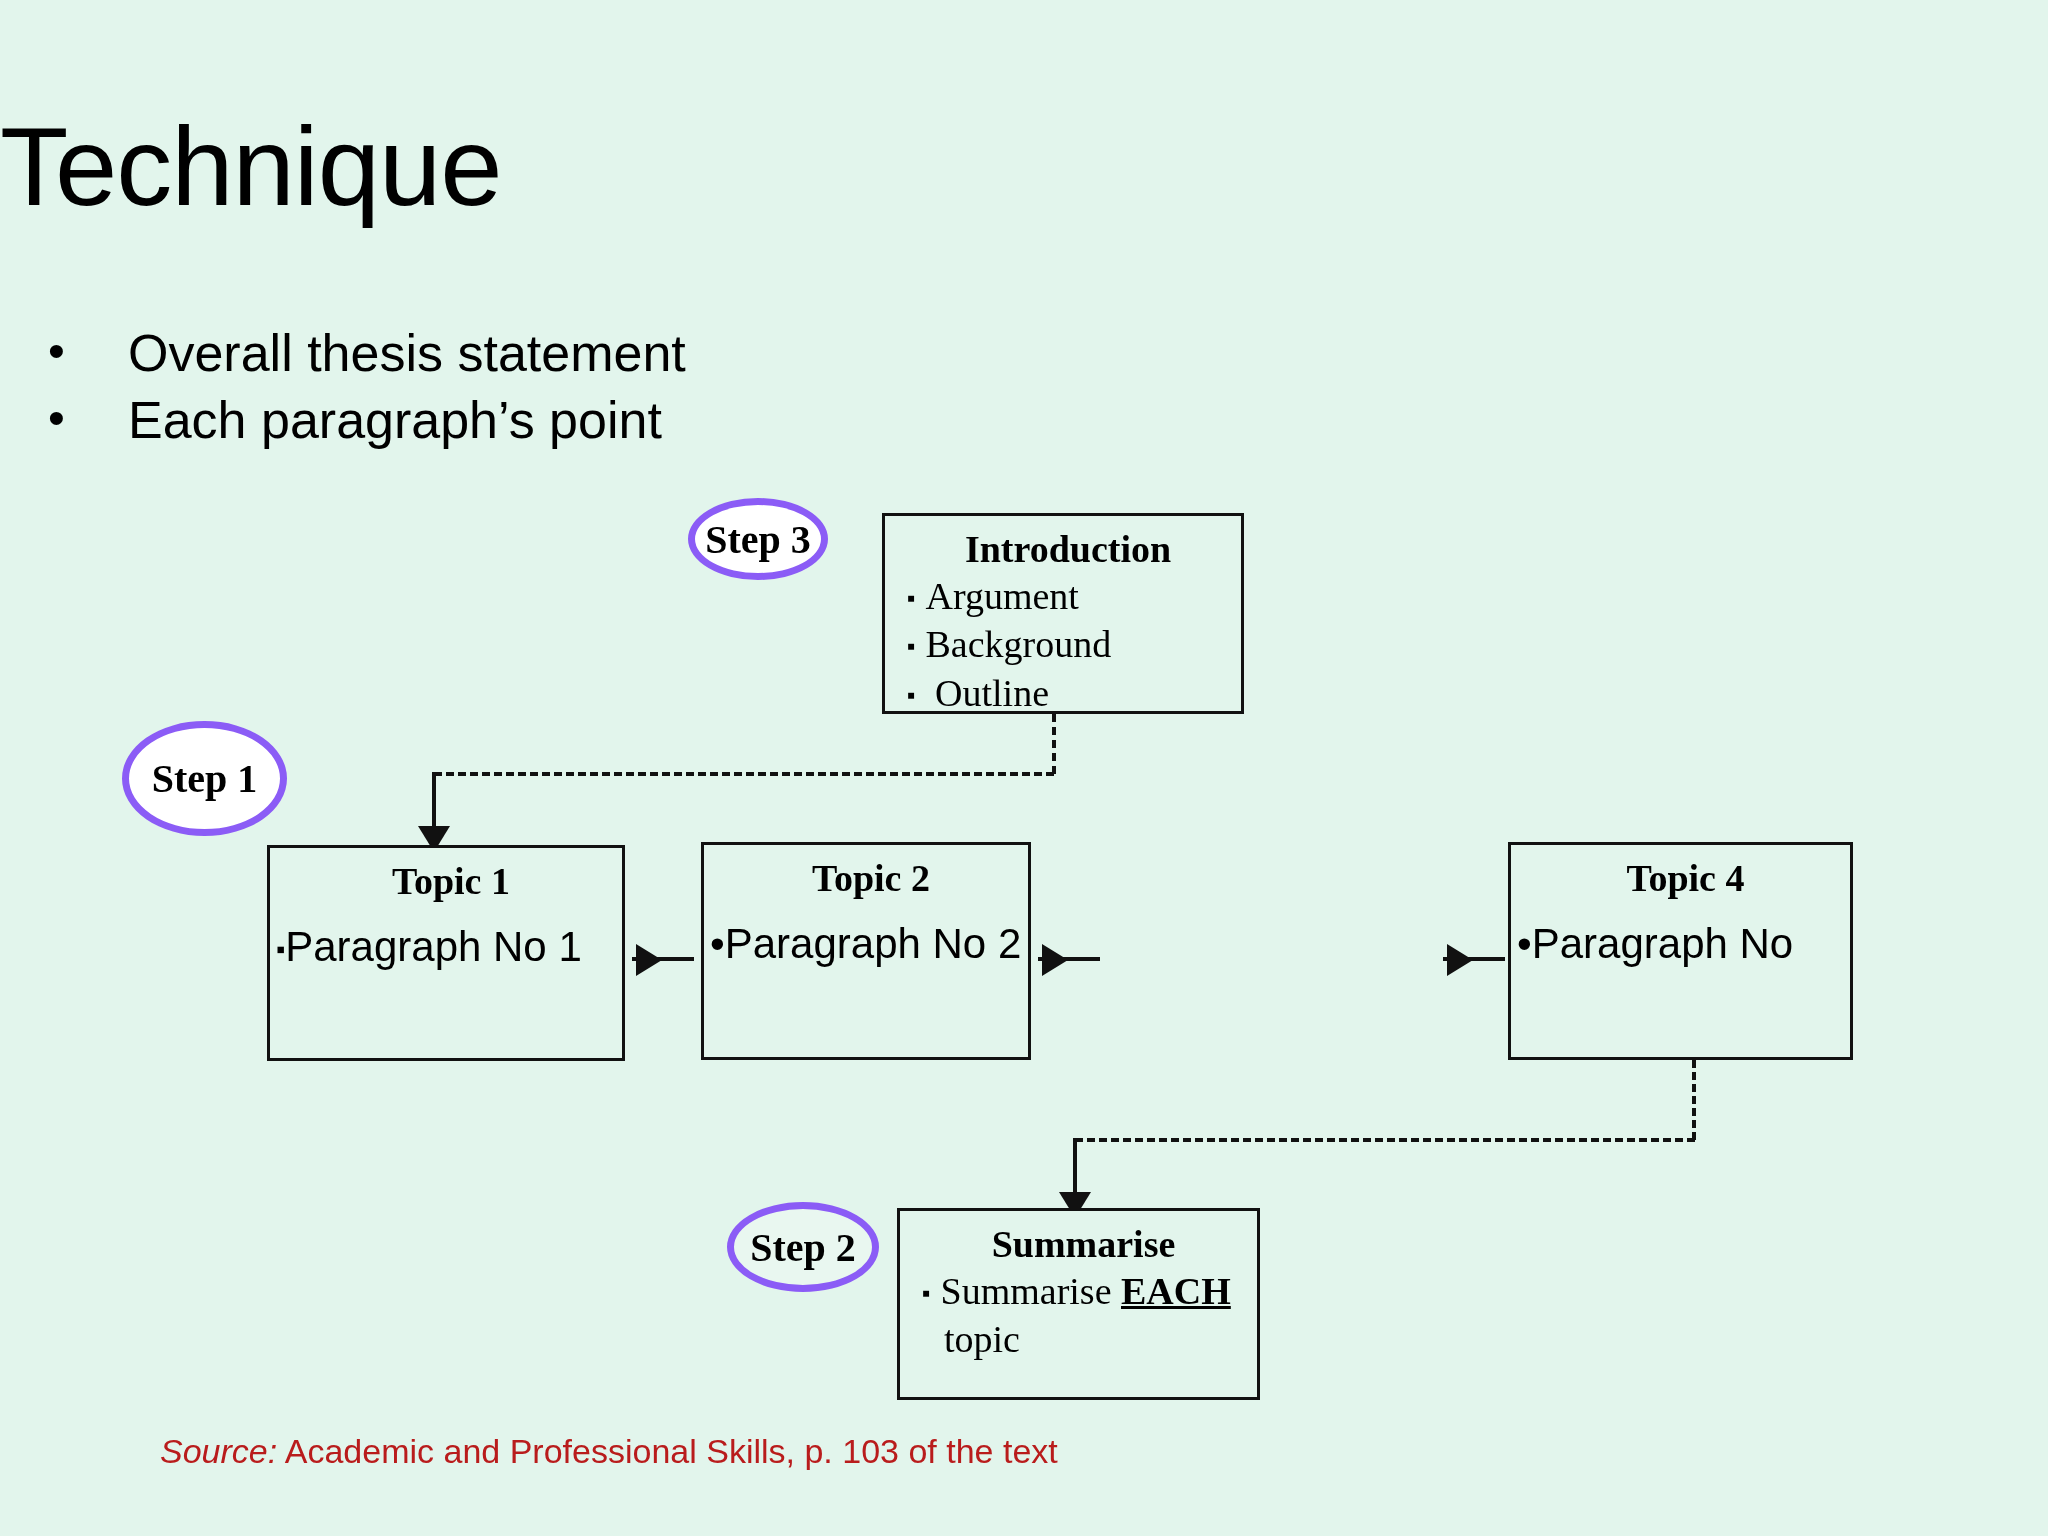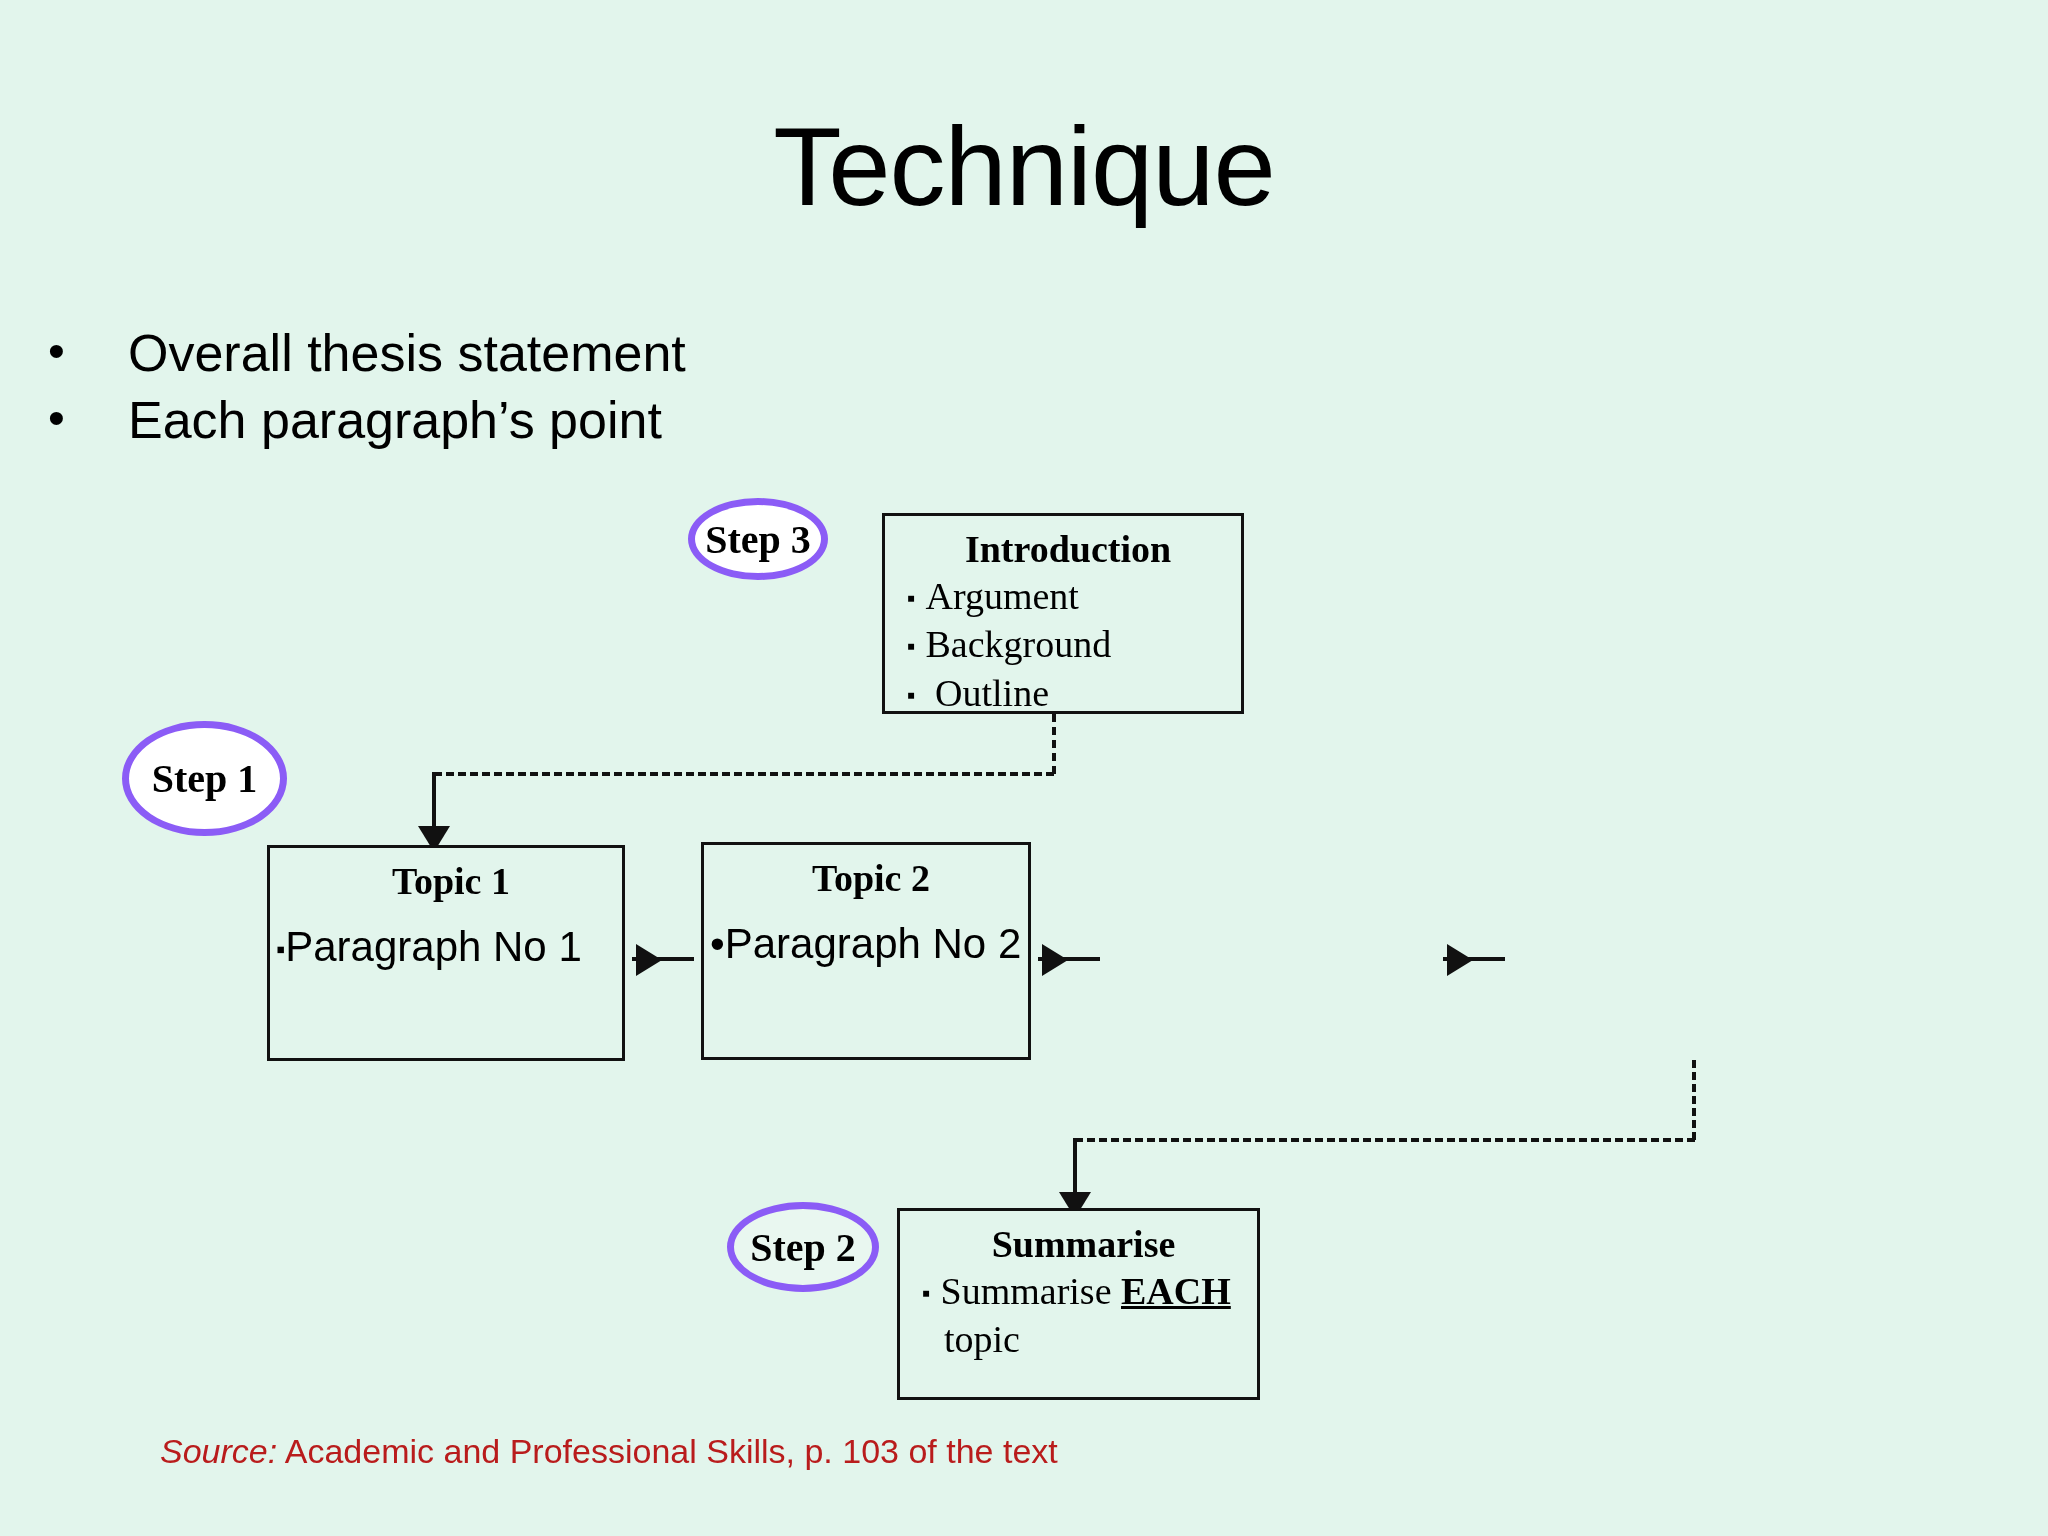--- a/index.html
+++ b/index.html
@@ -17,21 +17,21 @@
     background: #e2f5ec;
     overflow: hidden;
   }
 
   
   #slide-title {
     position: absolute;
     left: 0;
     top: 108px;
     width: 2048px;
-    text-align: center;
+    text-align: left;
     font-family: "Liberation Sans", sans-serif;
     font-size: 112px;
     font-weight: 400;
     color: #000000;
     letter-spacing: -1px;
     line-height: 1.05;
   }
 
   
   #bullet-list {
@@ -219,20 +219,24 @@
     <div class="topic-line"><span class="rd">•</span><span>Paragraph No 2</span></div>
   </div>
 
   <div class="arrow-right" style="left:1042px; top:944px;"></div>
   <div class="solid-h" style="left:1038px; top:957px; width:62px;"></div>
 
 
   <div class="arrow-right" style="left:1447px; top:944px;"></div>
   <div class="solid-h" style="left:1443px; top:957px; width:62px;"></div>
 
+  <div class="flow-box" style="left:1508px; top:842px; width:345px; height:218px;">
+    <div class="box-title">Topic 4</div>
+    <div class="topic-line"><span class="rd">•</span><span>Paragraph No</span></div>
+  </div>
 
   <div class="dash-v" style="left:1692px; top:1060px; height:80px;"></div>
   <div class="dash-h" style="left:1075px; top:1138px; width:620px;"></div>
   <div class="solid-v" style="left:1073px; top:1138px; height:60px;"></div>
   <div class="arrow-down" style="left:1059px; top:1192px;"></div>
 
   <div class="step-ellipse fill-mint" style="left:727px; top:1202px; width:152px; height:90px;align-items:center;">
     <span>Step 2</span>
   </div>
 

